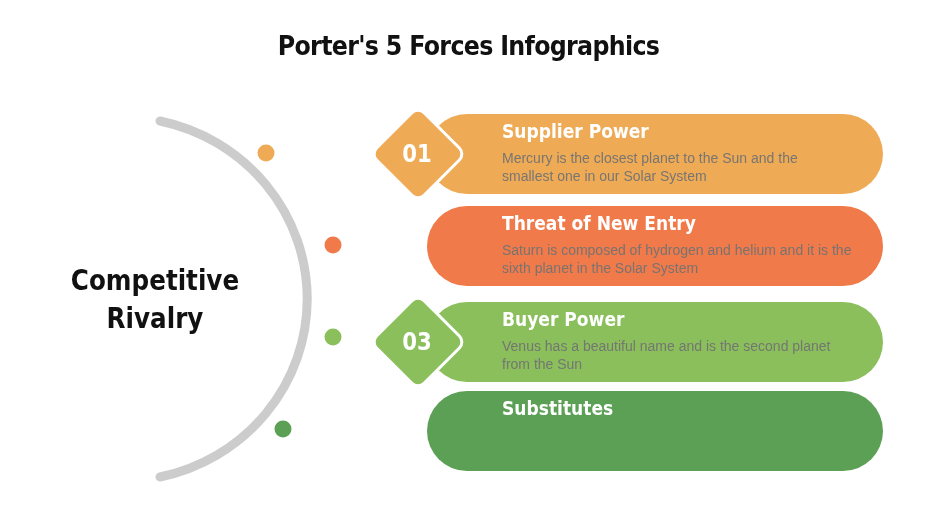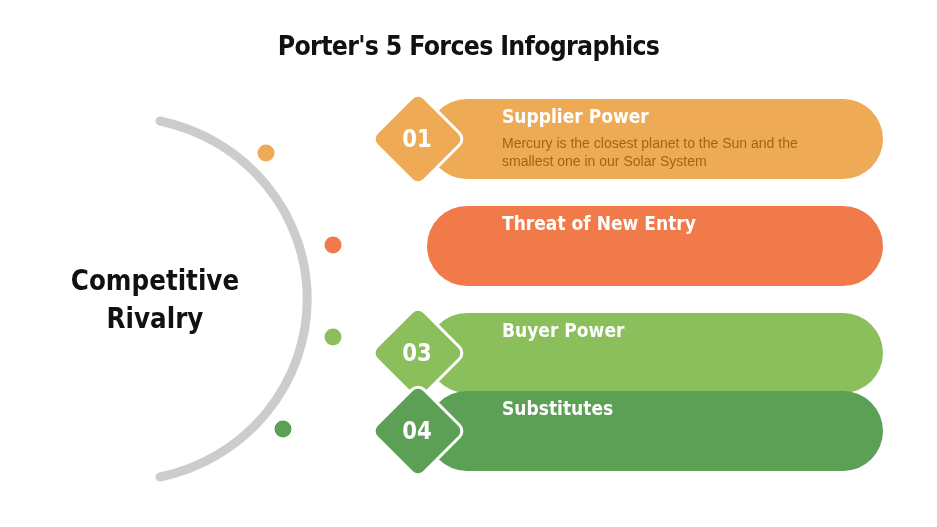--- a/index.html
+++ b/index.html
@@ -6,64 +6,62 @@
   body { width: 937px; height: 527px; position: relative; overflow: hidden; font-family: "Liberation Sans", "DejaVu Sans", sans-serif; }
   .title { position: absolute; top: 30px; left: 0; width: 937px; text-align: center; font-family: "DejaVu Sans", sans-serif; font-weight: bold; font-size: 27px; color: #111; letter-spacing: -0.8px; transform: scaleX(0.88); transform-origin: center; }
   .center-label { position: absolute; left: 55px; top: 262px; width: 200px; text-align: center; font-family: "DejaVu Sans", sans-serif; font-weight: bold; font-size: 28px; line-height: 38px; color: #111; transform: scaleX(0.88); }
   svg.arc { position: absolute; left: 0; top: 0; }
   .row { position: absolute; left: 367px; width: 520px; height: 102px; }
   .pill { position: absolute; left: 60px; top: 11px; width: 456px; height: 80px; border-radius: 40px; }
   .diamond-wrap { position: absolute; left: 0; top: 0; width: 102px; height: 102px; }
   .diamond { position: absolute; left: 16px; top: 16px; width: 70px; height: 70px; transform: rotate(45deg); border-radius: 10px; border: 3px solid #ffffff; box-sizing: border-box; }
   .num { position: absolute; left: 0; top: 0; width: 100px; height: 102px; line-height: 102px; text-align: center; color: #fff; font-family: "DejaVu Sans", sans-serif; font-weight: bold; font-size: 25px; transform: scaleX(0.85); }
   .heading { position: absolute; left: 135px; top: 17px; color: #fff; font-family: "DejaVu Sans", sans-serif; font-weight: bold; font-size: 19px; transform: scaleX(0.9); transform-origin: left; white-space: nowrap; }
-  .desc { position: absolute; left: 135px; top: 46px; width: 350px; color: #a16207; font-size: 14px; line-height: 18px; opacity: 0.95; }
+  .desc { position: absolute; left: 135px; top: 46px; width: 350px; color: #737373; font-size: 14px; line-height: 18px; opacity: 0.95; }
 </style>
 </head>
 <body>
 
 <div class="title">Porter's 5 Forces Infographics</div>
 
 <svg class="arc" width="937" height="527">
   <path d="M160 121 A186 182 0 0 1 160 477" fill="none" stroke="#cccccc" stroke-width="9" stroke-linecap="round"></path>
   <circle cx="266" cy="153" r="10" fill="#eeaa55" stroke="#fff" stroke-width="3"></circle>
   <circle cx="333" cy="245" r="10" fill="#f07a4a" stroke="#fff" stroke-width="3"></circle>
   <circle cx="333" cy="337" r="10" fill="#8abf5c" stroke="#fff" stroke-width="3"></circle>
   <circle cx="283" cy="429" r="10" fill="#5ca055" stroke="#fff" stroke-width="3"></circle>
 </svg>
 
 <div class="center-label">
   <div>Competitive</div>
   <div>Rivalry</div>
 </div>
 
-<div class="row" style="top:88px">
+<div class="row" style="top:103px">
   <div class="pill" style="background:#eeaa55"></div>
   <div class="diamond-wrap">
     <div class="diamond" style="background:#eeaa55"></div>
     <div class="num">01</div>
   </div>
   <div class="heading">Supplier Power</div>
   <div class="desc">Mercury is the closest planet to the Sun and the smallest one in our Solar System</div>
 </div>
 
 <div class="row" style="top:195px">
   <div class="pill" style="background:#f07a4a"></div>
   <div class="heading">Threat of New Entry</div>
+  <div class="desc">Saturn is composed of hydrogen and helium and it is the sixth planet in the Solar System</div>
 </div>
 
-<div class="row" style="top:302px">
+<div class="row" style="top:291px">
   <div class="pill" style="background:#8abf5c"></div>
   <div class="diamond-wrap">
     <div class="diamond" style="background:#8abf5c"></div>
     <div class="num">03</div>
   </div>
   <div class="heading">Buyer Power</div>
+  <div class="desc">Venus has a beautiful name and is the second planet from the Sun</div>
 </div>
 
 <div class="row" style="top:380px">
   <div class="pill" style="background:#5ca055"></div>
-  <div class="diamond-wrap">
-    <div class="diamond" style="background:#5ca055"></div>
-    <div class="num">04</div>
-  </div>
   <div class="heading">Substitutes</div>
 </div>
 
 </body></html>

